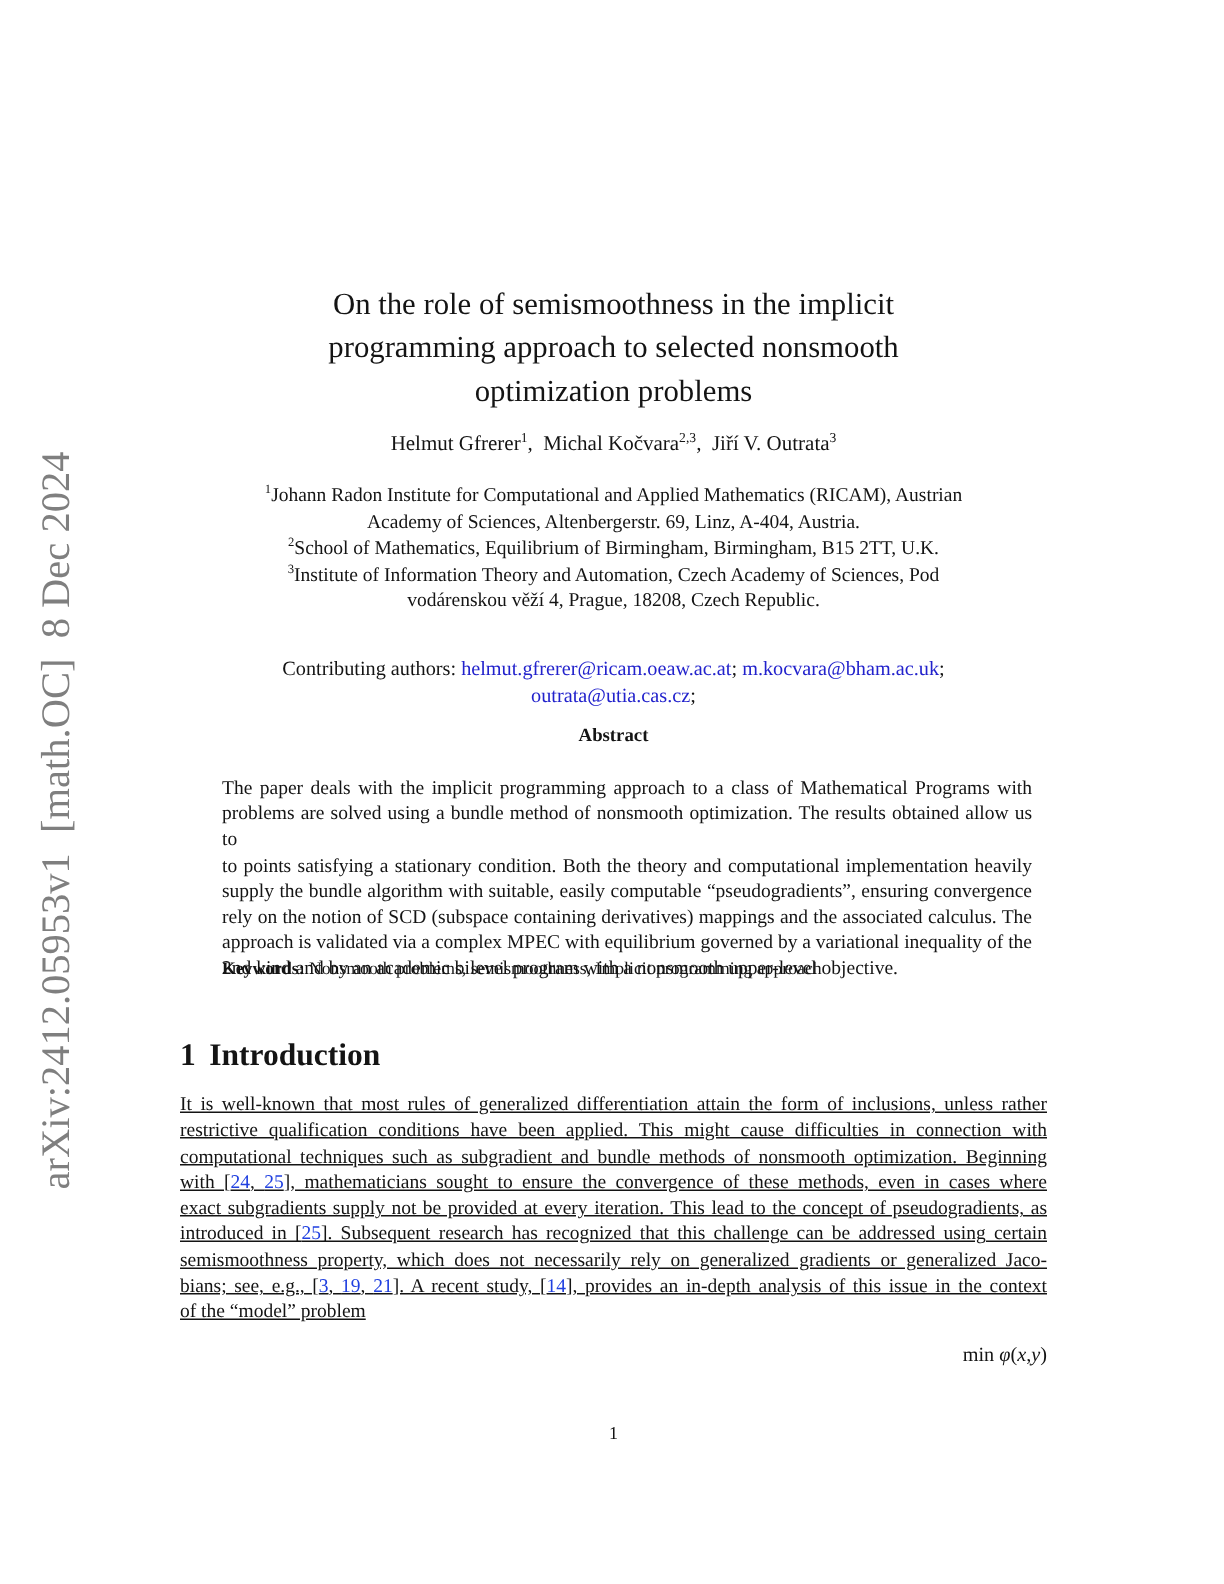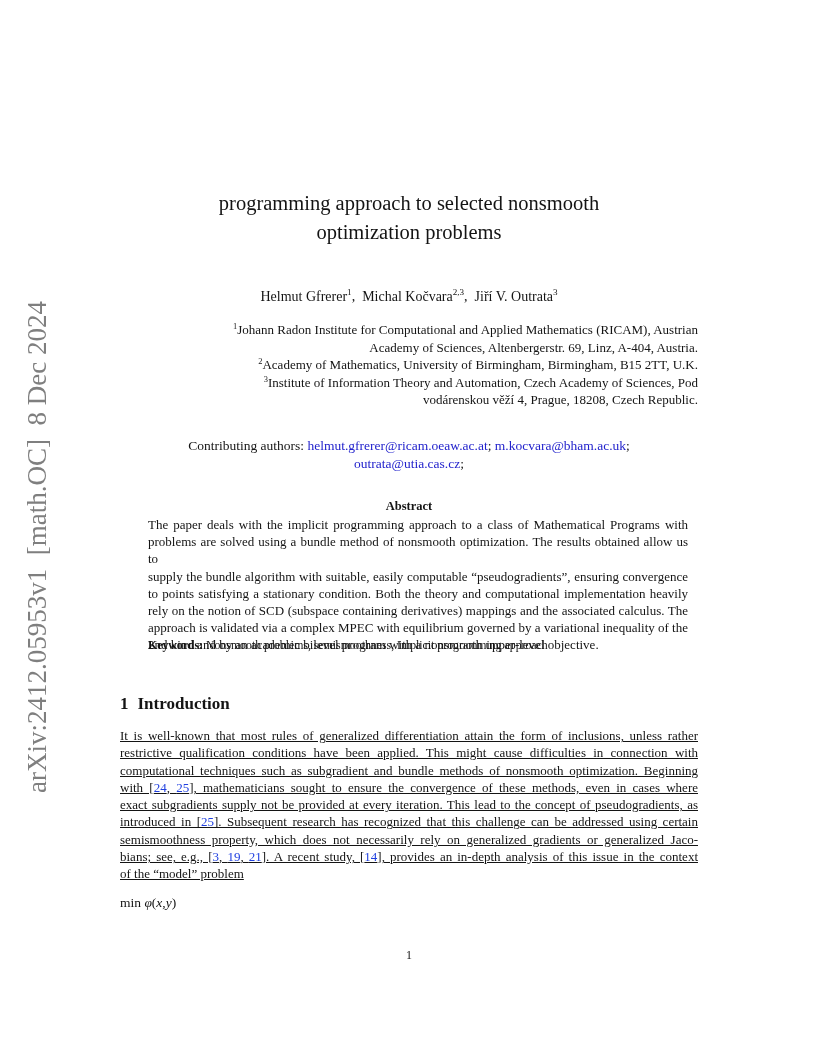--- a/index.html
+++ b/index.html
@@ -16,91 +16,92 @@
   .content { position: absolute; left: 120px; top: 0; width: 578px; height: 1056px; }
 
   .title { position: absolute; top: 189px; left: 0; width: 100%; margin: 0;
            text-align: center; font-size: 20.5px; line-height: 29px; font-weight: normal; }
   .title .tline { display: block; }
 
   .authors { position: absolute; top: 289px; left: 0; width: 100%;
              text-align: center; font-size: 14px; white-space: pre; }
 
   .affils { position: absolute; top: 321px; left: 0; width: 100%;
-            text-align: right; font-size: 13px; line-height: 17.5px; }
+            text-align: center; font-size: 13px; line-height: 17.5px; }
 
   .contrib { position: absolute; top: 437px; left: 0; width: 100%;
              text-align: center; font-size: 13.5px; line-height: 17.5px; }
 
-  .abs-head { position: absolute; top: 499px; left: 0; width: 100%;
+  .abs-head { position: absolute; top: 483px; left: 0; width: 100%;
               text-align: center; font-size: 12.5px; font-weight: bold; }
 
   .abs-body { position: absolute; top: 516px; left: 28px; width: 540px;
               font-size: 13px; line-height: 17.2px; }
 
   .keywords { position: absolute; top: 638px; left: 28px; width: 540px; font-size: 11.8px; }
   .kw-label { font-weight: bold; }
 
   .sec-head { position: absolute; top: 692px; left: 0; margin: 0;
-              font-size: 17px; font-weight: bold; line-height: 23px; font-family: Liberation Serif, serif; }
+              font-size: 21px; font-weight: bold; line-height: 23px; font-family: Liberation Serif, serif; }
   .sec-num { margin-right: 9px; }
 
   .para { position: absolute; top: 727px; left: 0; width: 578px;
           font-size: 13px; line-height: 17.3px; text-decoration: underline; }
 
   .jl { text-align: justify; text-align-last: justify; }
   .jl.last { text-align: left; text-align-last: left; }
 
   .formula { position: absolute; top: 895px; left: 0; width: 100%;
-             text-align: left; font-size: 13.5px; }
+             text-align: right; font-size: 13.5px; }
 
   .pagenum { position: absolute; top: 948px; left: 0; width: 100%;
              text-align: center; font-size: 12px; }
 
   .email { color: var(--email-blue, #2222cc); }
   .cite  { color: var(--citation-blue, #2040e0); }
   .sup   { vertical-align: super; font-size: 0.65em; line-height: 0; }
   .it    { font-style: italic; }
 </style>
 </head>
 <body>
 
 <div class="page">
 
   <div class="watermark">arXiv:2412.05953v1  [math.OC]  8 Dec 2024</div>
 
   <div class="content">
 
     <h1 class="title">
+      <span class="tline">On the role of semismoothness in the implicit</span>
       <span class="tline">programming approach to selected nonsmooth</span>
       <span class="tline">optimization problems</span>
     </h1>
 
     <div class="authors"><span>Helmut Gfrerer</span><span class="sup">1</span><span>,  Michal Kočvara</span><span class="sup">2,3</span><span>,  Jiří V. Outrata</span><span class="sup">3</span></div>
 
     <div class="affils">
       <div><span class="sup">1</span><span>Johann Radon Institute for Computational and Applied Mathematics (RICAM), Austrian</span></div>
       <div><span>Academy of Sciences, Altenbergerstr. 69, Linz, A-404, Austria.</span></div>
-      <div><span class="sup">2</span><span>Academy of Mathematics, University of Birmingham, Birmingham, B15 2TT, U.K.</span></div>
+      <div><span class="sup">2</span><span>School of Mathematics, Equilibrium of Birmingham, Birmingham, B15 2TT, U.K.</span></div>
       <div><span class="sup">3</span><span>Institute of Information Theory and Automation, Czech Academy of Sciences, Pod</span></div>
       <div><span>vodárenskou věží 4, Prague, 18208, Czech Republic.</span></div>
     </div>
 
     <div class="contrib">
       <div><span>Contributing authors: </span><span class="email">helmut.gfrerer@ricam.oeaw.ac.at</span><span>; </span><span class="email">m.kocvara@bham.ac.uk</span><span>;</span></div>
       <div><span class="email">outrata@utia.cas.cz</span><span>;</span></div>
     </div>
 
     <div class="abs-head">Abstract</div>
 
     <div class="abs-body">
       <div class="jl">The paper deals with the implicit programming approach to a class of Mathematical Programs with</div>
       <div class="jl">problems are solved using a bundle method of nonsmooth optimization. The results obtained allow us to</div>
+      <div class="jl">to points satisfying a stationary condition. Both the theory and computational implementation heavily</div>
       <div class="jl">supply the bundle algorithm with suitable, easily computable “pseudogradients”, ensuring convergence</div>
-      <div class="jl">to points satisfying a stationary condition. Both the theory and computational implementation heavily</div>
       <div class="jl">rely on the notion of SCD (subspace containing derivatives) mappings and the associated calculus. The</div>
       <div class="jl">approach is validated via a complex MPEC with equilibrium governed by a variational inequality of the</div>
       <div class="jl last">2nd kind and by an academic bilevel program with a nonsmooth upper-level objective.</div>
     </div>
 
     <div class="keywords">
       <span class="kw-label">Keywords:</span><span> Nonsmooth problems, semismoothness, Implicit programming approach</span>
     </div>
 
     <h2 class="sec-head">

